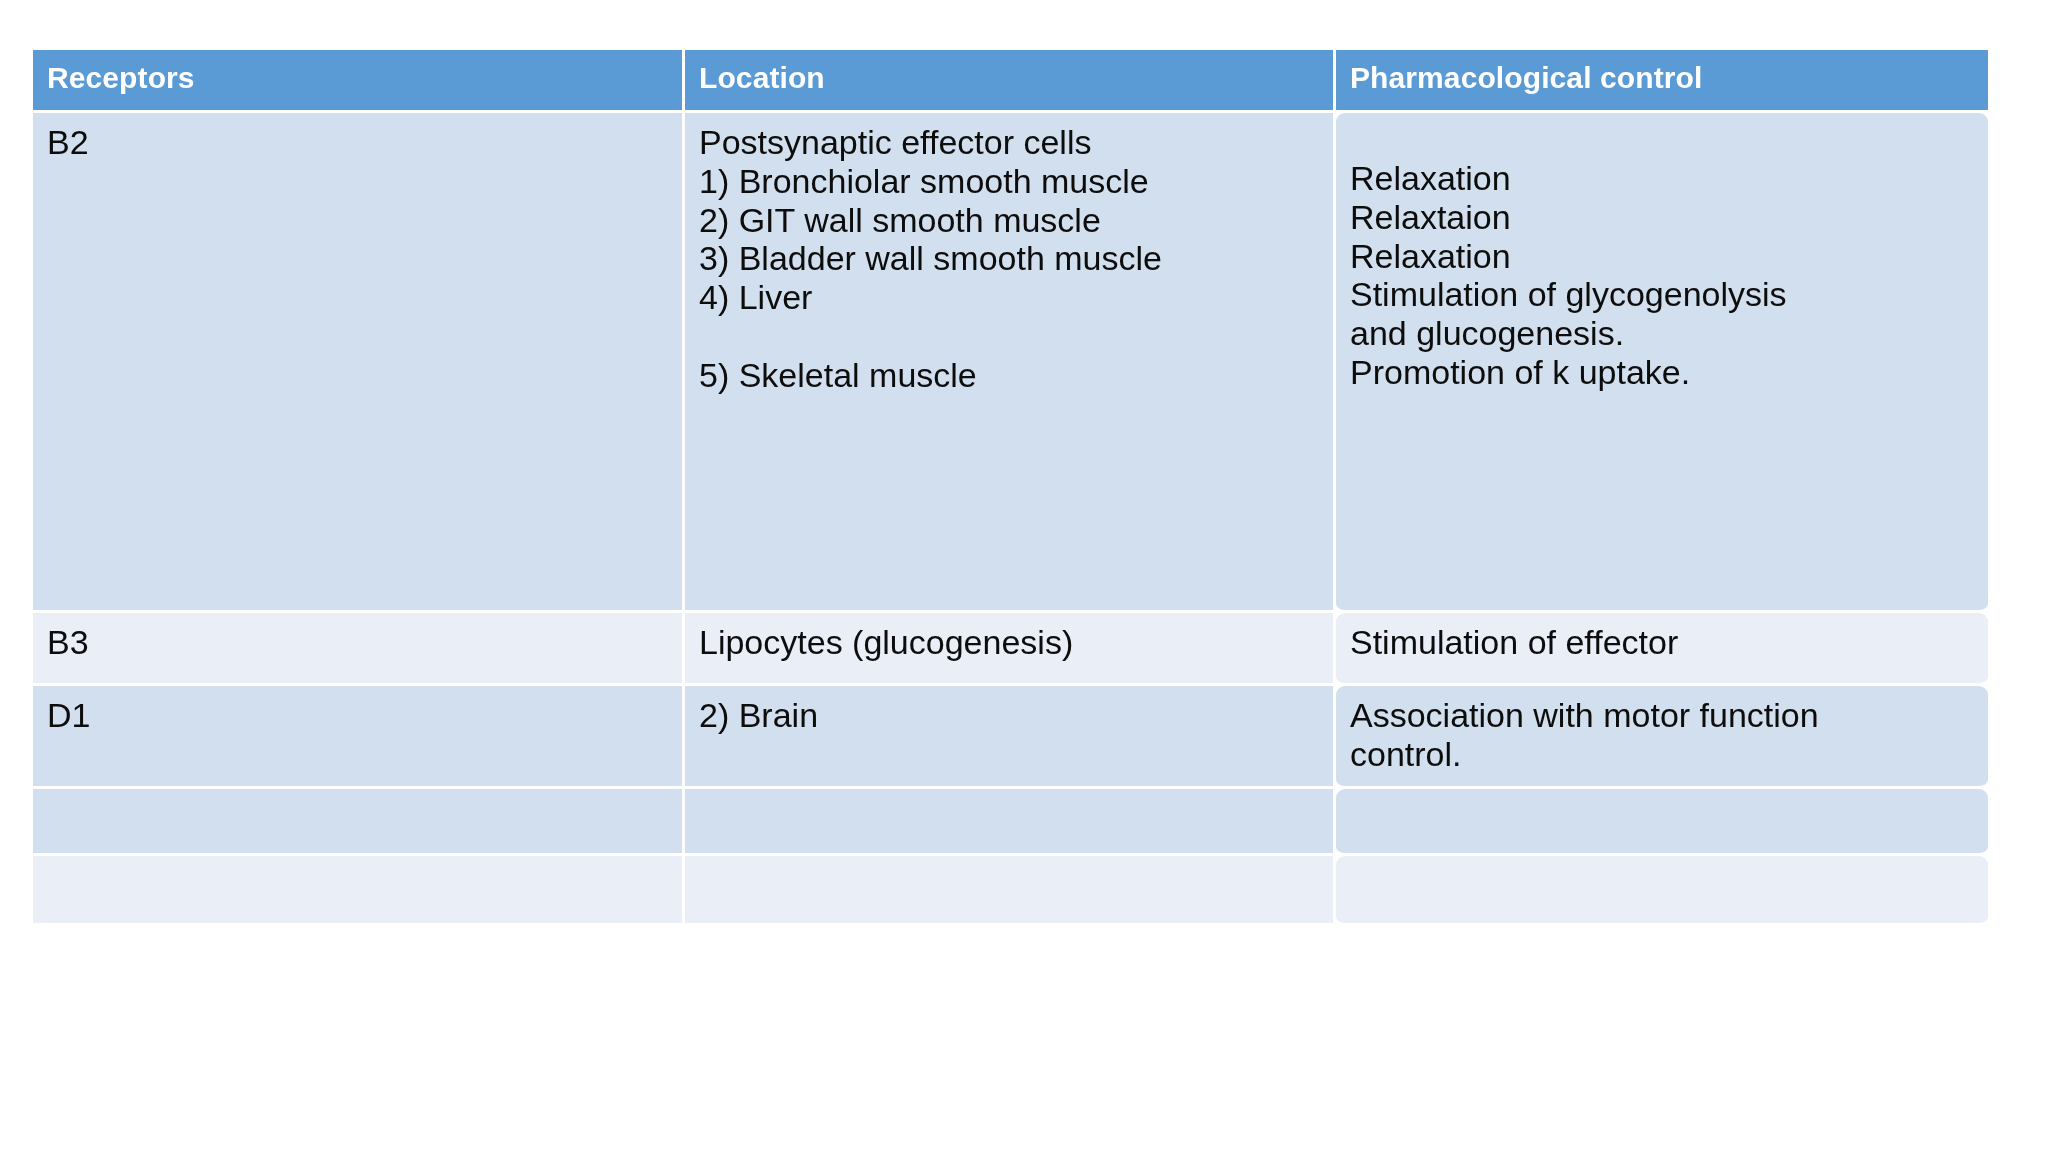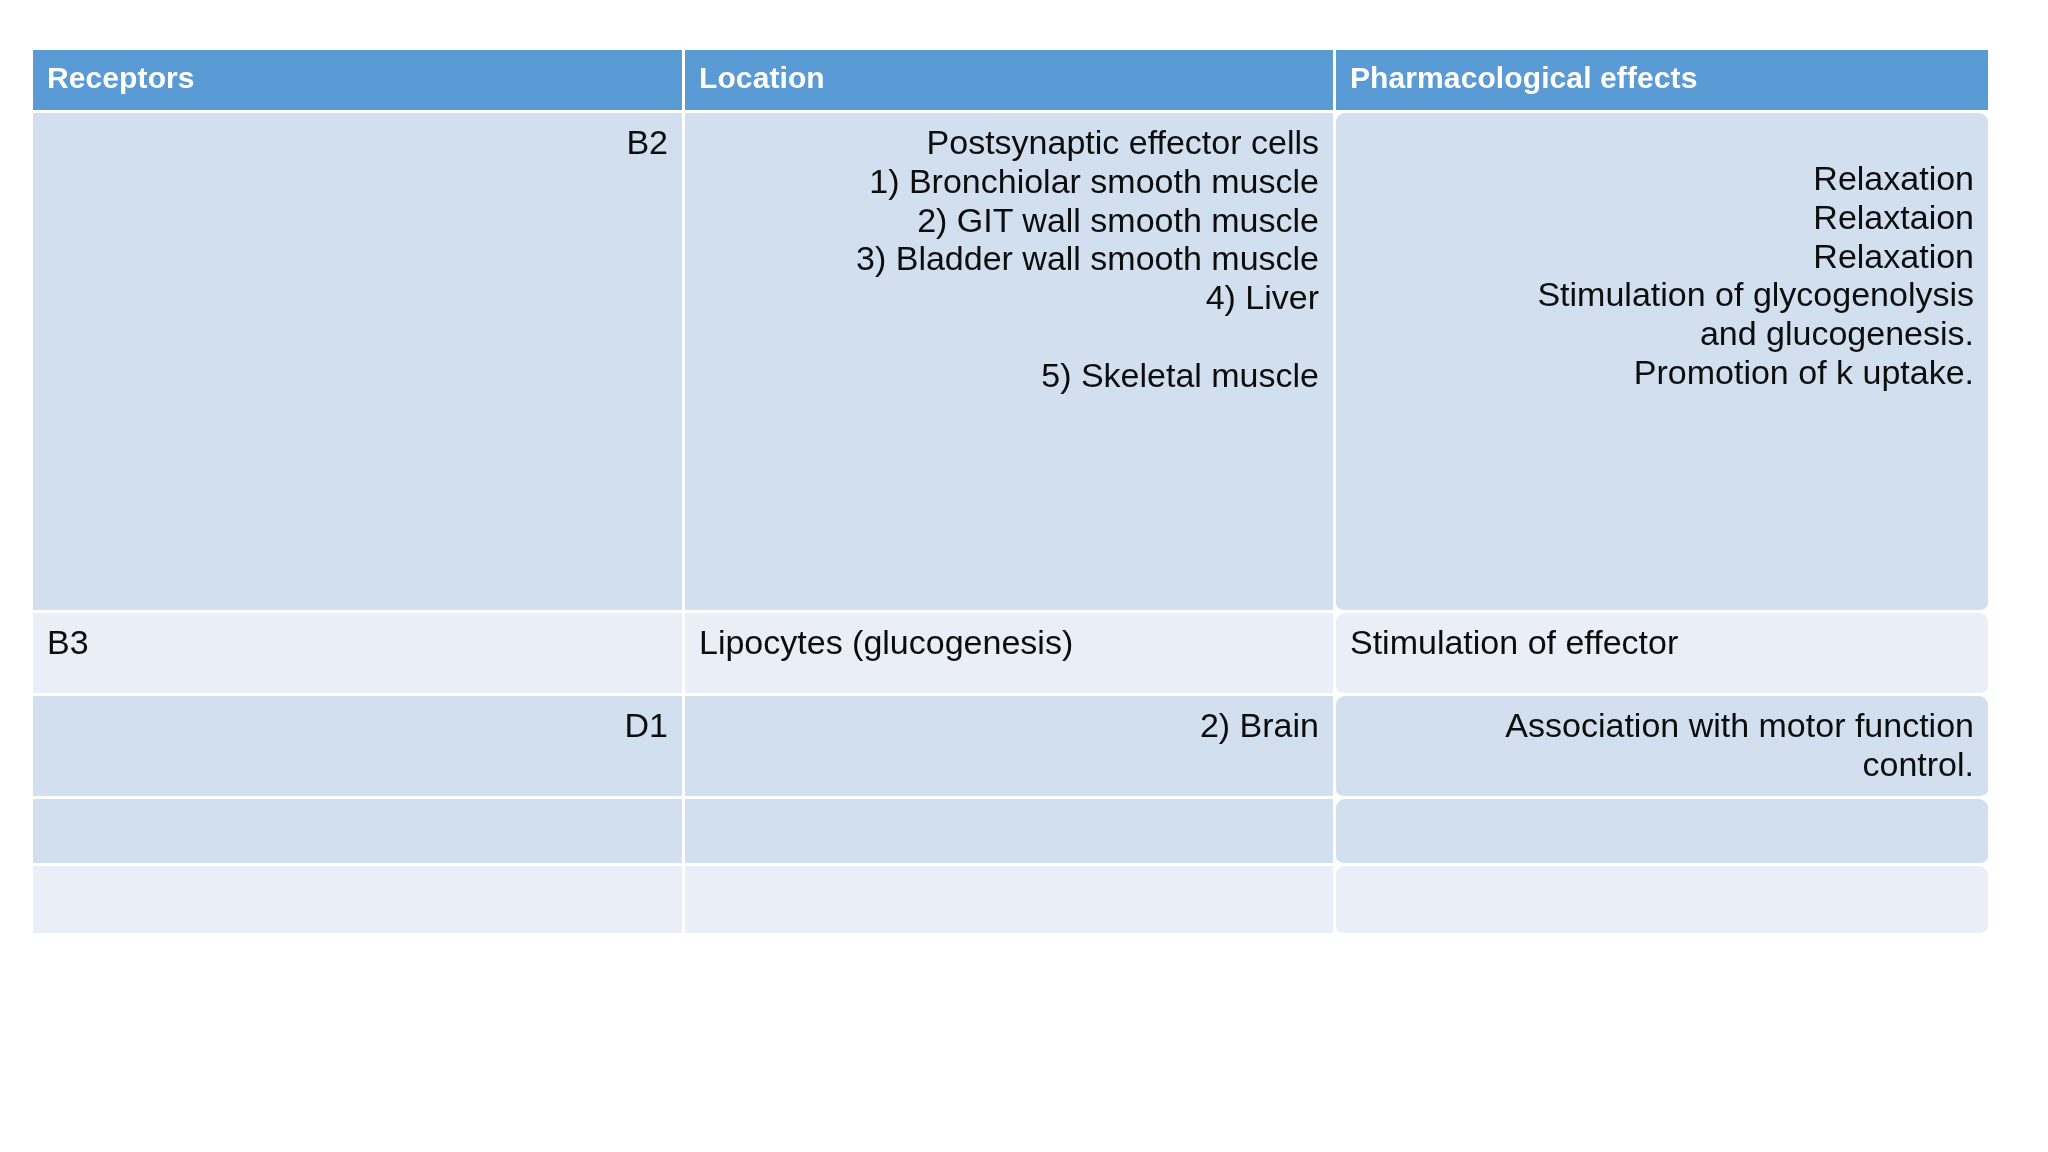--- a/index.html
+++ b/index.html
@@ -61,25 +61,25 @@
     padding: 10px 14px 10px 14px;
     box-sizing: border-box;
     border-right: 3px solid #ffffff;
     border-bottom: 3px solid #ffffff;
     line-height: 1.14;
     font-weight: 400;
     white-space: pre-line;
   }
   tbody td:last-child { border-right: none; border-radius: 9px; }
 
-  tbody tr.band-dark td  { background: #d2dfee; text-align: right; }
+  tbody tr.band-dark td  { background: #d2dfee; }
   tbody tr.band-light td { background: #e9eef7; }
 
   tbody tr.r-b2 td { height: 500px; }
-  tbody tr.r-b3 td { height: 83px; }
+  tbody tr.r-b3 td { height: 73px; }
   tbody tr.r-d1 td { height: 103px; }
   tbody tr.r-d2 td { height: 114px; }
   tbody tr.r-blank1 td { height: 67px; }
   tbody tr.r-blank2 td { height: 70px; }
 
   .cell-effects-b2 { padding-top: 46px; }
   .cell-label { white-space: nowrap; }
 </style>
 </head>
 <body>
@@ -91,21 +91,21 @@
       <colgroup>
         <col class="c-receptors">
         <col class="c-location">
         <col class="c-effects">
       </colgroup>
 
       <thead>
         <tr>
           <th>Receptors</th>
           <th>Location</th>
-          <th>Pharmacological effects</th>
+          <th>Pharmacological control</th>
         </tr>
       </thead>
 
       <tbody>
 
         <tr class="band-dark r-b2">
           <td class="cell-label">B2</td>
           <td>Postsynaptic effector cells
 1)  Bronchiolar smooth muscle
 2)  GIT wall smooth muscle

